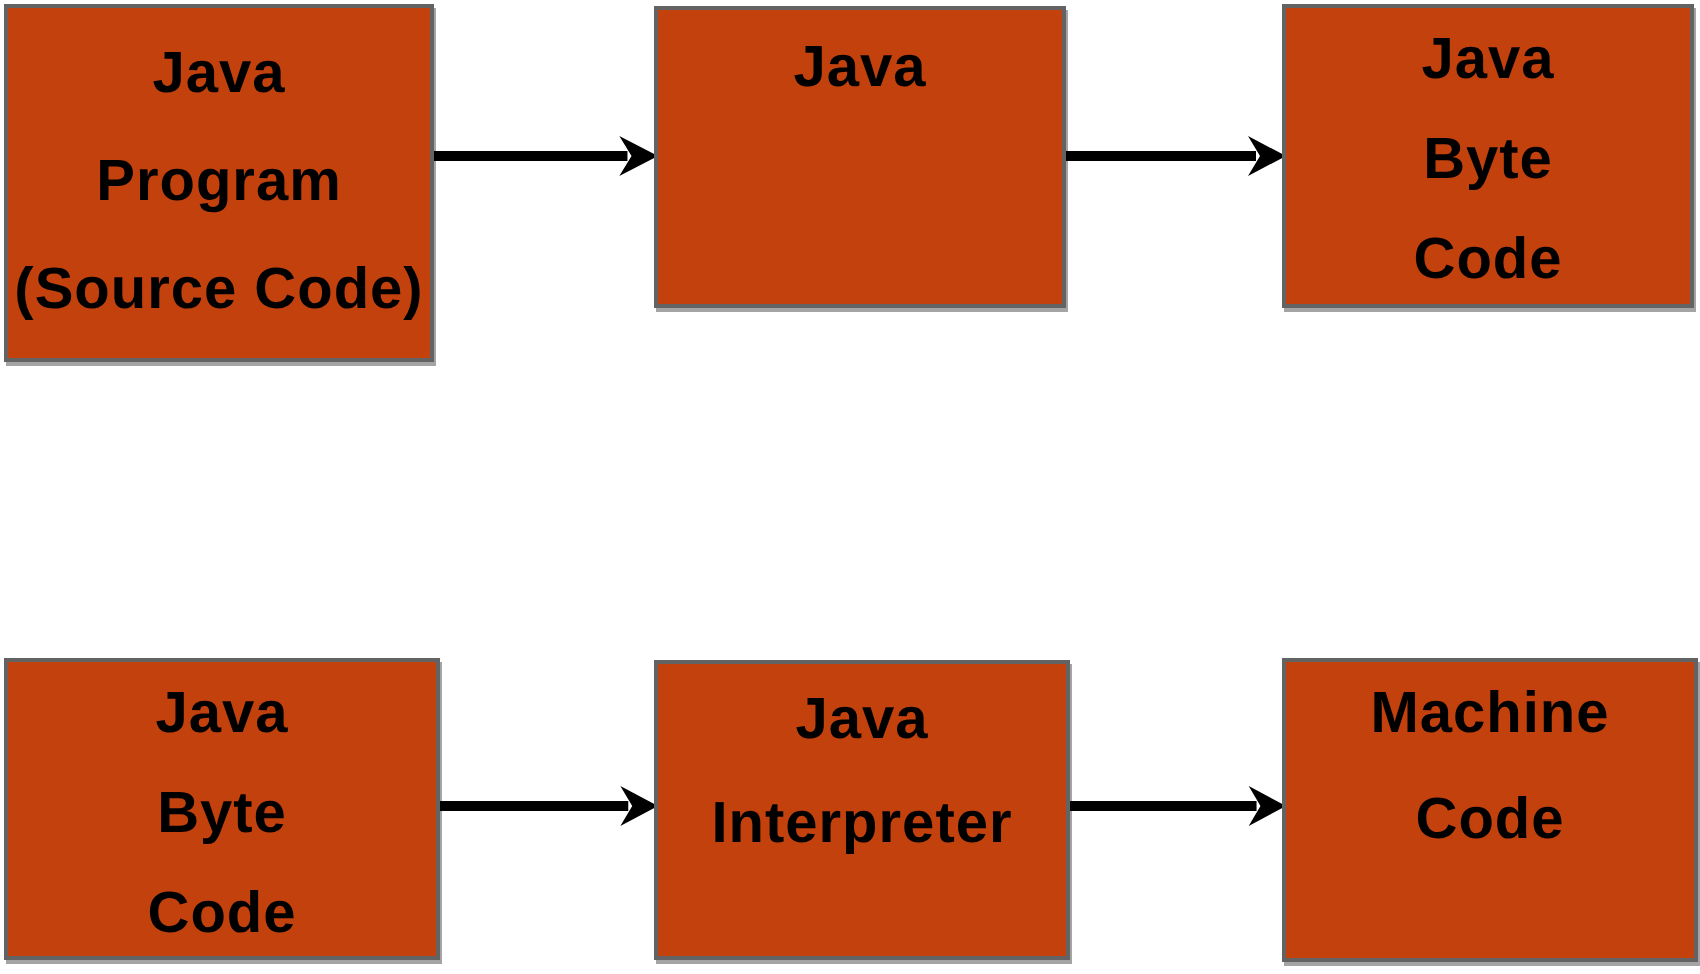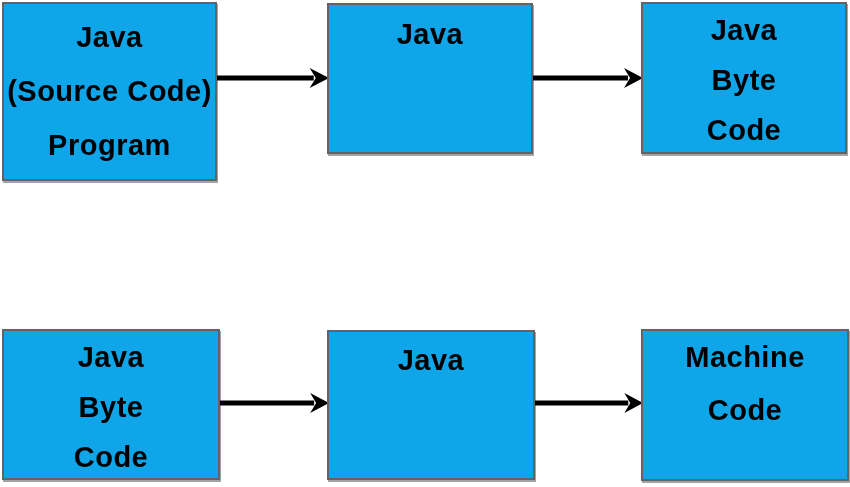--- a/index.html
+++ b/index.html
@@ -11,21 +11,21 @@
     position: relative;
     width: 850px;
     height: 487px;
     background: #ffffff;
     font-family: "Liberation Sans", sans-serif;
     overflow: hidden;
   }
   .box {
     position: absolute;
     box-sizing: border-box;
-    background: #0ea5e9;
+    background: #c2410c;
     border: 2px solid #636363;
     box-shadow: 1px 2px 0 rgba(90,90,90,0.55);
     text-align: center;
     color: #000000;
     font-weight: bold;
     font-size: 29px;
     letter-spacing: 0.5px;
   }
   .box .line {
     display: block;
@@ -64,22 +64,22 @@
   .arrow3 { left: 220px; top: 391px; width: 109px; height: 24px; }
   .arrow4 { left: 535px; top: 391px; width: 108px; height: 24px; }
 </style>
 </head>
 <body>
 
 <div class="canvas">
 
   <div class="box box1">
     <span class="line">Java</span>
+    <span class="line">Program</span>
     <span class="line">(Source Code)</span>
-    <span class="line">Program</span>
   </div>
 
   <svg class="arrow arrow1" viewBox="0 0 110 24" preserveAspectRatio="none" xmlns="http://www.w3.org/2000/svg">
     <rect x="0" y="9.5" width="95" height="5" fill="#000000"></rect>
     <polygon points="91,2 110,12 91,22 97,12" fill="#000000"></polygon>
   </svg>
 
   <div class="box box2">
     <span class="line">Java</span>
   </div>
@@ -101,20 +101,21 @@
     <span class="line">Code</span>
   </div>
 
   <svg class="arrow arrow3" viewBox="0 0 110 24" preserveAspectRatio="none" xmlns="http://www.w3.org/2000/svg">
     <rect x="0" y="9.5" width="95" height="5" fill="#000000"></rect>
     <polygon points="91,2 110,12 91,22 97,12" fill="#000000"></polygon>
   </svg>
 
   <div class="box box5">
     <span class="line">Java</span>
+    <span class="line">Interpreter</span>
   </div>
 
   <svg class="arrow arrow4" viewBox="0 0 110 24" preserveAspectRatio="none" xmlns="http://www.w3.org/2000/svg">
     <rect x="0" y="9.5" width="95" height="5" fill="#000000"></rect>
     <polygon points="91,2 110,12 91,22 97,12" fill="#000000"></polygon>
   </svg>
 
   <div class="box box6">
     <span class="line">Machine</span>
     <span class="line">Code</span>

